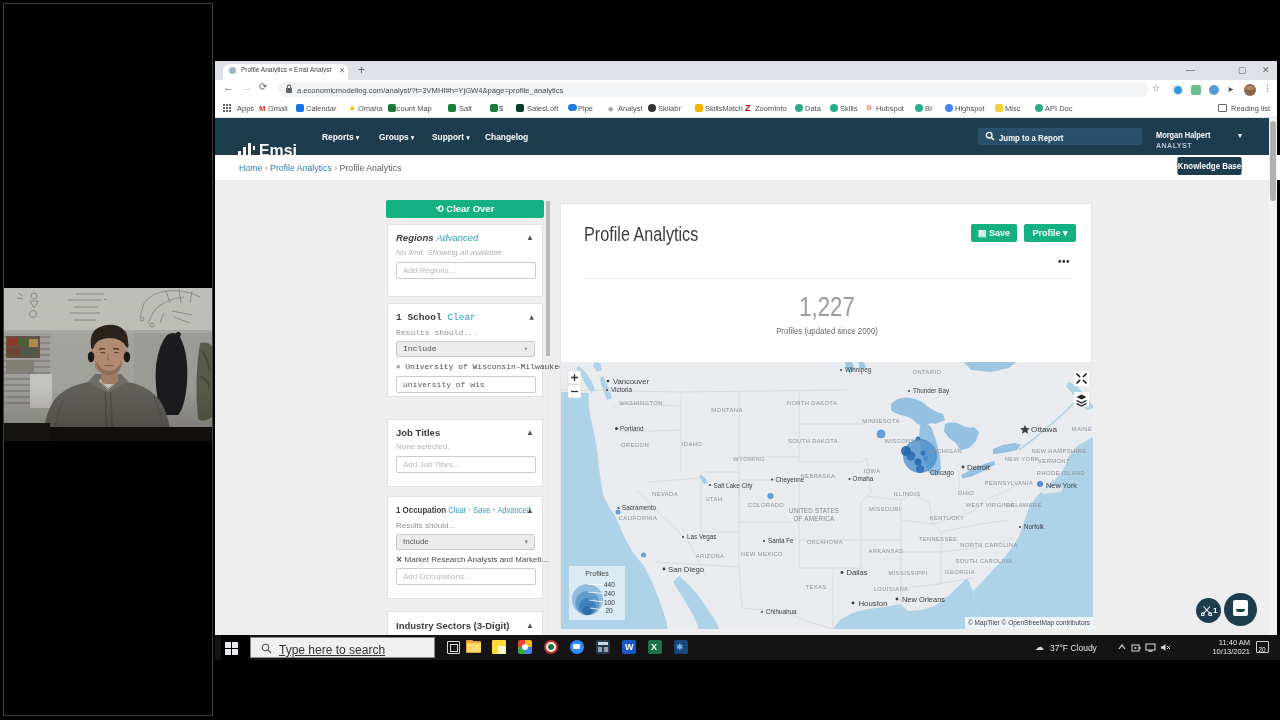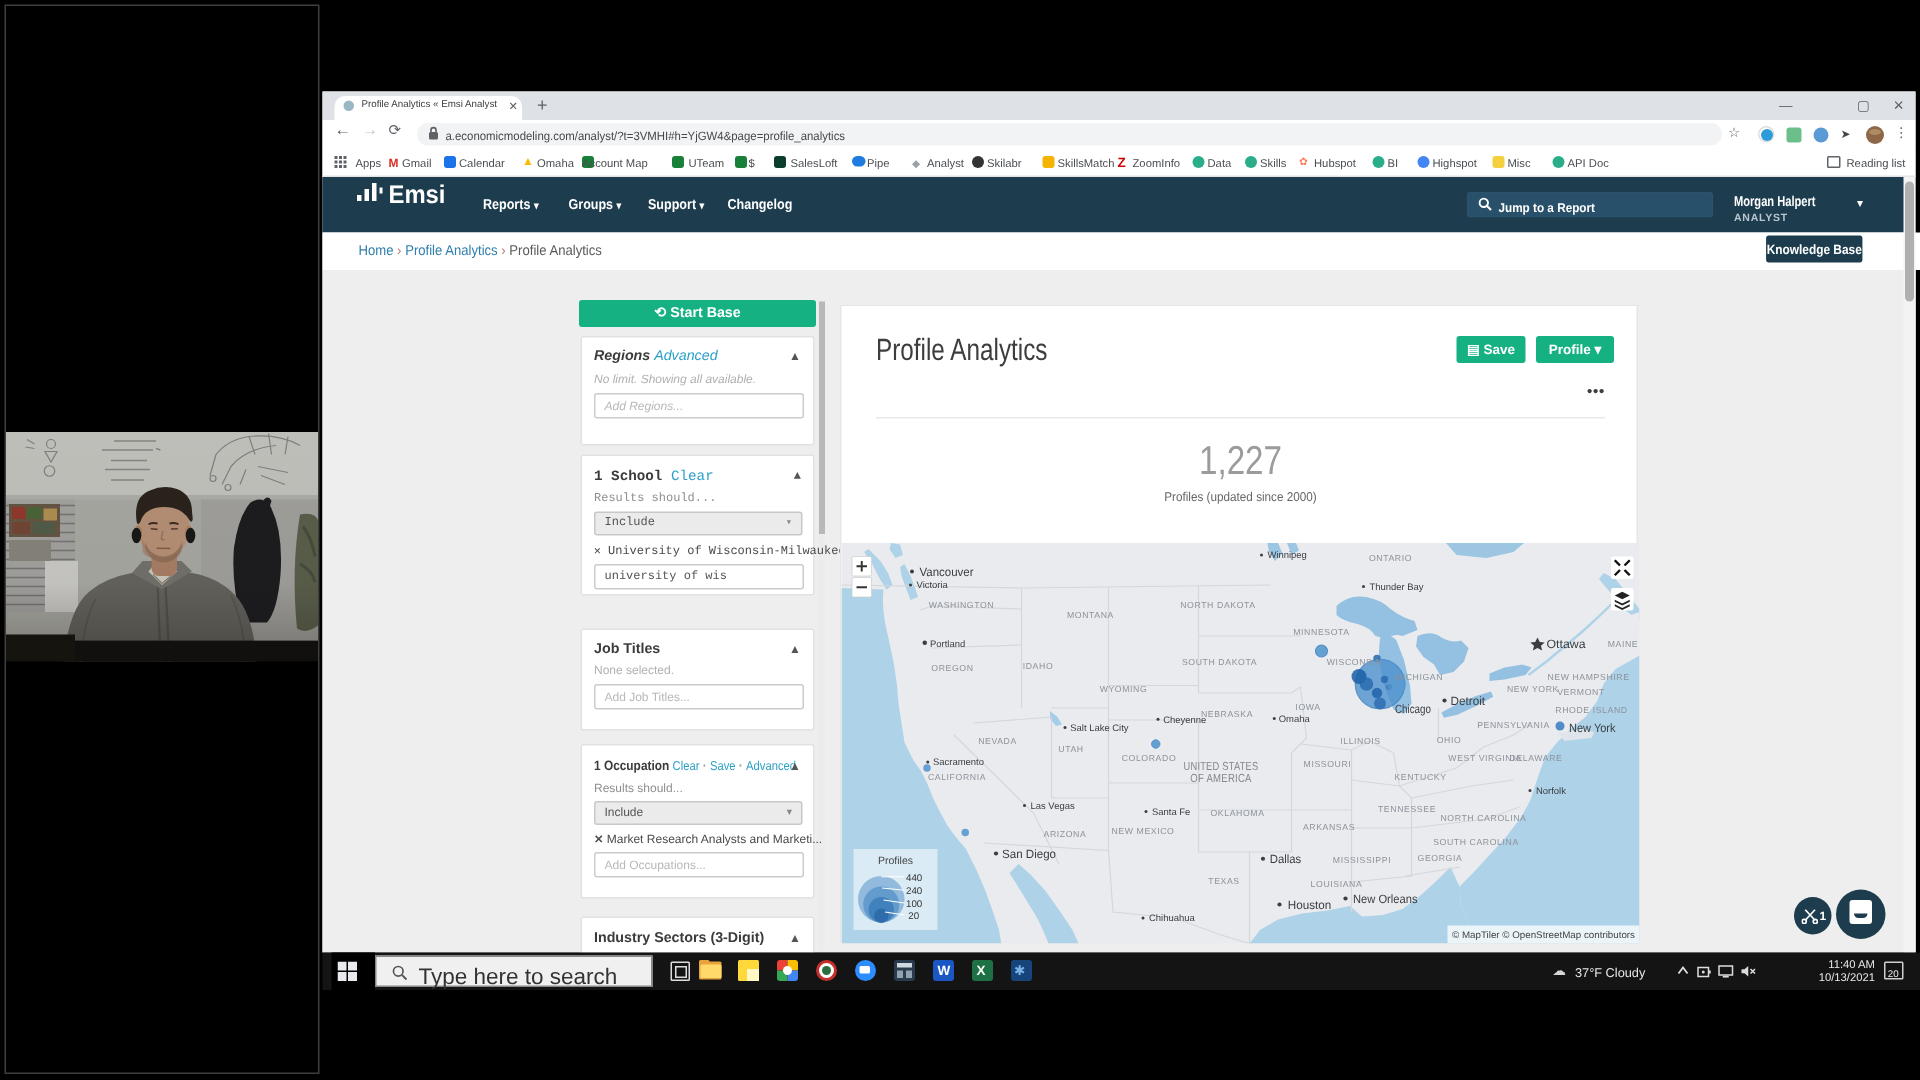--- a/index.html
+++ b/index.html
@@ -236,21 +236,21 @@
       <div class="bm" style="left:22px;">Apps</div>
       <div class="abs" style="left:44px;top:5px;font-size:8px;font-weight:bold;color:#d93025;">M</div>
       <div class="bm" style="left:53px;">Gmail</div>
       <div class="bmi" style="left:81px;background:#1a73e8;"></div>
       <div class="bm" style="left:91px;">Calendar</div>
       <div class="abs" style="left:133px;top:4px;font-size:8px;color:#fbbc04;">▲</div>
       <div class="bm" style="left:143px;">Omaha</div>
       <div class="bmi" style="left:173px;background:#188038;"></div>
       <div class="bm" style="left:173px;">Account Map</div>
       <div class="bmi" style="left:233px;background:#188038;"></div>
-      <div class="bm" style="left:244px;">UTeam</div>
+      <div class="bm" style="left:244px;">Salt</div>
       <div class="bmi" style="left:275px;background:#188038;"></div>
       <div class="bm" style="left:284px;">$</div>
       <div class="bmi" style="left:301px;background:#0b3d2c;"></div>
       <div class="bm" style="left:312px;">SalesLoft</div>
       <div class="abs" style="left:353px;top:5px;width:9px;height:7px;border-radius:4px;background:#1e7be0;"></div>
       <div class="bm" style="left:363px;">Pipe</div>
       <div class="abs" style="left:393px;top:6px;font-size:7px;color:#9aa0a6;">◆</div>
       <div class="bm" style="left:403px;">Analyst</div>
       <div class="bmi" style="left:433px;border-radius:50%;background:#333;"></div>
       <div class="bm" style="left:443px;">Skilabr</div>
@@ -269,21 +269,21 @@
       <div class="bmi" style="left:730px;border-radius:50%;background:#4285f4;"></div>
       <div class="bm" style="left:740px;">Highspot</div>
       <div class="bmi" style="left:780px;background:#f4d03f;"></div>
       <div class="bm" style="left:790px;">Misc</div>
       <div class="bmi" style="left:820px;border-radius:50%;background:#2aae8a;"></div>
       <div class="bm" style="left:830px;">API Doc</div>
       <div class="abs" style="left:1003px;top:5px;width:9px;height:8px;border:1px solid #5f6368;border-radius:1px;"></div>
       <div class="bm" style="left:1016px;">Reading list</div>
     </div>
     <div id="emsihead" class="abs">
-      <div class="abs" style="left:23px;top:0;">
+      <div class="abs" style="left:23px;top:21px;">
         <svg width="62" height="22" viewBox="0 0 62 22">
           <rect x="0" y="12" width="3" height="4" fill="#fff"></rect>
           <rect x="5" y="8" width="3" height="8" fill="#fff"></rect>
           <rect x="10" y="4" width="3" height="12" fill="#fff"></rect>
           <rect x="15" y="7" width="2" height="4" fill="#fff"></rect>
           <text x="21" y="17" font-size="17" font-weight="bold" fill="#fff" font-family="Liberation Sans" textLength="38" lengthAdjust="spacingAndGlyphs">Emsi</text>
         </svg>
       </div>
       <div class="nav" style="left:107px;">Reports <span style="font-size:7px;">▾</span></div>
       <div class="nav" style="left:164px;">Groups <span style="font-size:7px;">▾</span></div>
@@ -297,21 +297,21 @@
       <div class="abs" style="left:784px;top:15px;font-size:8.5px;color:#fff;font-weight:bold;transform:scaleX(0.92);transform-origin:left;">Jump to a Report</div>
       <div class="abs" style="left:941px;top:11px;font-size:9.5px;font-weight:bold;color:#fff;transform:scaleX(0.78);transform-origin:left;">Morgan Halpert</div>
       <div class="abs" style="left:941px;top:24px;font-size:7px;font-weight:bold;color:#b9c6cf;letter-spacing:.5px;">ANALYST</div>
       <div class="abs" style="left:1023px;top:13px;font-size:8px;color:#fff;">▾</div>
     </div>
     <div id="crumbrow" class="abs">
       <div class="abs" style="left:24px;top:7px;font-size:9.5px;color:#2e7fac;transform:scaleX(0.92);transform-origin:left;">Home <span style="color:#b77;">›</span> Profile Analytics <span style="color:#b77;">›</span> <span style="color:#5a5a5a;">Profile Analytics</span></div>
       <div id="kb" class="abs">Knowledge Base</div>
     </div>
     <div id="content" class="abs">
-      <div id="startover" class="abs">⟲ Start Base</div>
+      <div id="startover" class="abs">⟲ Clear Over</div>
 
       <div class="abs" style="left:330px;top:20px;width:5px;height:434px;background:#ececec;"></div>
       <div class="abs" style="left:330.5px;top:21px;width:4px;height:155px;background:#b8b8b8;"></div>
 
       <div class="card" style="top:44px;height:73px;font-style:italic;">
         <div class="ct" style="top:7px;">Regions <span class="clink" style="font-weight:normal;">Advanced</span></div>
         <div class="caret" style="right:8px;top:8px;">▲</div>
         <div class="cmut" style="top:23px;">No limit. Showing all available.</div>
         <div class="cinput" style="top:37px;">Add Regions...</div>
       </div>
@@ -610,21 +610,21 @@
         <rect x="0" y="7" width="6" height="6"></rect>
             <rect x="7" y="7" width="6" height="6"></rect>
       </g>
         </svg>
     </div>
     <div class="abs" style="left:35px;top:2px;width:185px;height:21px;background:#f0f0f0;border:1px solid #888;">
       <svg style="position:absolute;left:10px;top:5px;" width="11" height="11" viewBox="0 0 11 11">
           <circle cx="4.5" cy="4.5" r="3.2" fill="none" stroke="#555" stroke-width="1.1"></circle>
           <line x1="7" y1="7" x2="10" y2="10" stroke="#555" stroke-width="1.2"></line>
         </svg>
-      <span style="position:absolute;left:28px;top:5px;font-size:15px;color:#333;">Type here to search</span>
+      <span style="position:absolute;left:28px;top:5px;font-size:12px;color:#333;text-decoration:underline;">Type here to search</span>
     </div>
     <div class="abs" style="left:232px;top:6px;width:13px;height:13px;border:1px solid #ddd;border-radius:1px;">
       <div style="position:absolute;left:2px;top:2px;width:8px;height:8px;border:1px solid #ddd;"></div>
     </div>
     <div class="abs" style="left:251px;top:6px;width:15px;height:12px;background:#e8a33d;border-radius:1px;"></div>
     <div class="abs" style="left:251px;top:5px;width:7px;height:3px;background:#e8a33d;border-radius:1px 1px 0 0;"></div>
     <div class="abs" style="left:252px;top:8px;width:14px;height:9px;background:#ffd96a;border-radius:1px;"></div>
     <div class="abs" style="left:277px;top:5px;width:14px;height:14px;background:#ffd83b;border-radius:1px;"></div>
     <div class="abs" style="left:283px;top:11px;width:8px;height:8px;background:#fff7c4;"></div>
     <div class="abs" style="left:303px;top:5px;width:14px;height:14px;border-radius:2px;overflow:hidden;">

